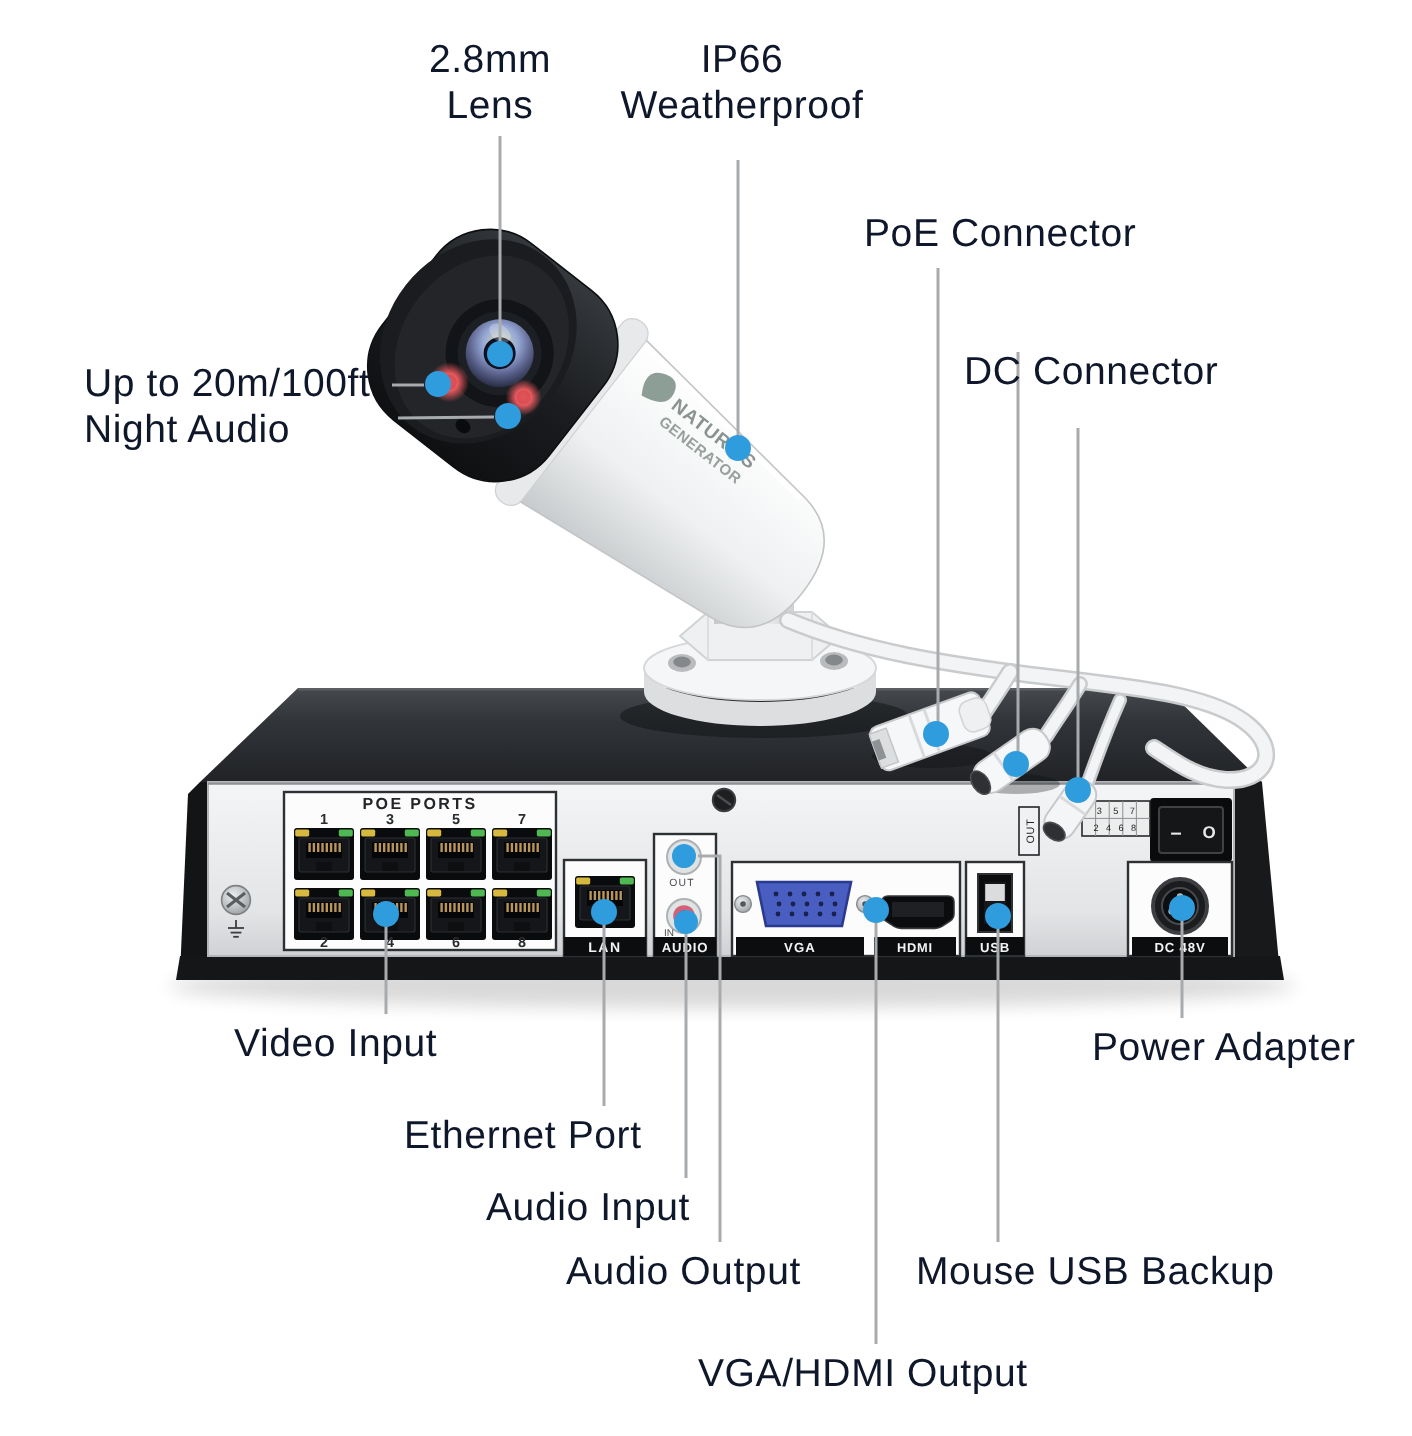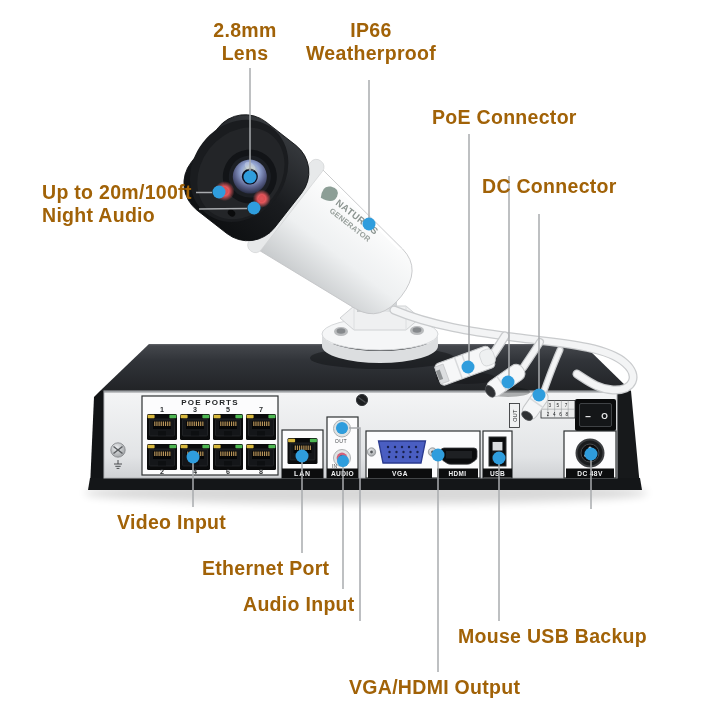--- a/index.html
+++ b/index.html
@@ -1,20 +1,20 @@
 <!DOCTYPE html>
 <html><head>
 <meta charset="utf-8">
 <style>
   html,body{margin:0;padding:0;background:#ffffff;}
   .stage{position:relative;width:706px;height:718px;background:#ffffff;overflow:hidden;
          font-family:"Liberation Sans",sans-serif;}
   .stage svg{position:absolute;left:0;top:0;}
   svg text{font-family:"Liberation Sans",sans-serif;}
-  .co{position:absolute;color:#a16207;font-size:19.5px;line-height:23px;letter-spacing:0.3px;white-space:nowrap;font-weight:bold;}
+  .co{position:absolute;color:#0f172a;font-size:19.5px;line-height:23px;letter-spacing:0.3px;white-space:nowrap;}
   .co.center{text-align:center;white-space:normal;}
   #co-lens{left:199px;top:19px;width:92px;}
   #co-ip66{left:300px;top:19px;width:142px;}
   #co-poe{left:432px;top:106px;}
   #co-dc{left:482px;top:150px;margin-top:25px;}
   #co-reset{left:521px;top:186px;}
   #co-nv{left:42px;top:181px;}
   #co-video{left:117px;top:511px;}
   #co-eth{left:202px;top:557px;}
   #co-ain{left:243px;top:593px;}
@@ -380,16 +380,18 @@
 </div>
 <div class="co" id="co-poe">PoE Connector</div>
 <div class="co" id="co-dc">DC Connector</div>
 <div class="co" id="co-nv">
   <span>Up to 20m/100ft</span><br>
   <span>Night Audio</span>
 </div>
 <div class="co" id="co-video">Video Input</div>
 <div class="co" id="co-eth">Ethernet Port</div>
 <div class="co" id="co-ain">Audio Input</div>
+<div class="co" id="co-aout">Audio Output</div>
 <div class="co" id="co-vga">VGA/HDMI Output</div>
 <div class="co" id="co-usb">Mouse USB Backup</div>
+<div class="co" id="co-power">Power Adapter</div>
 
 </div>
 
 </body></html>

